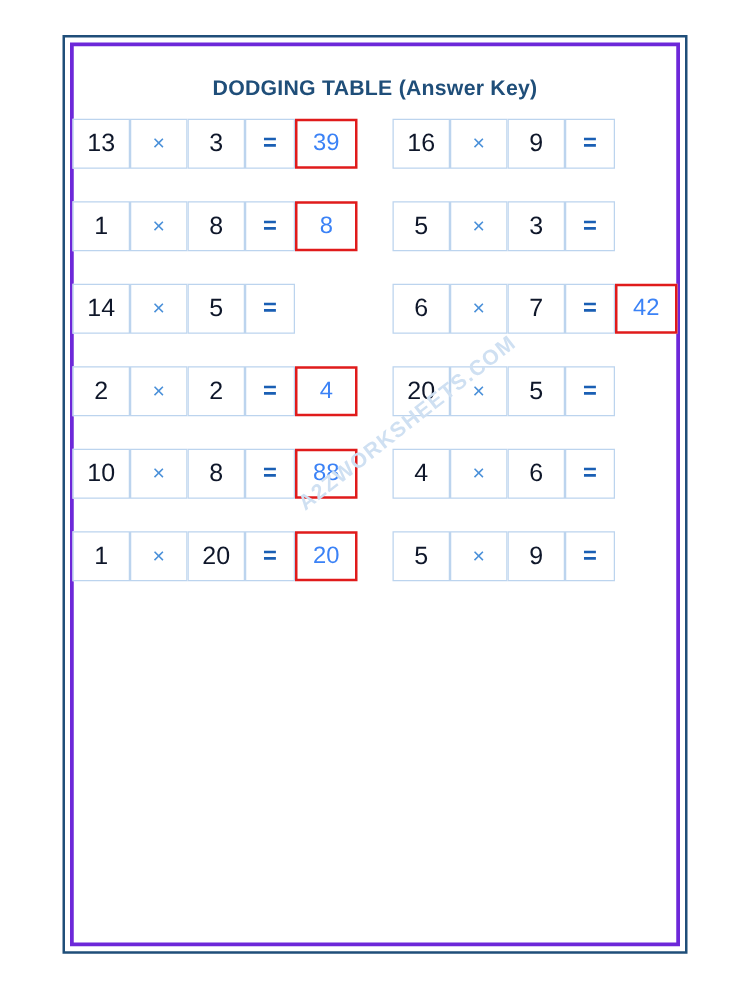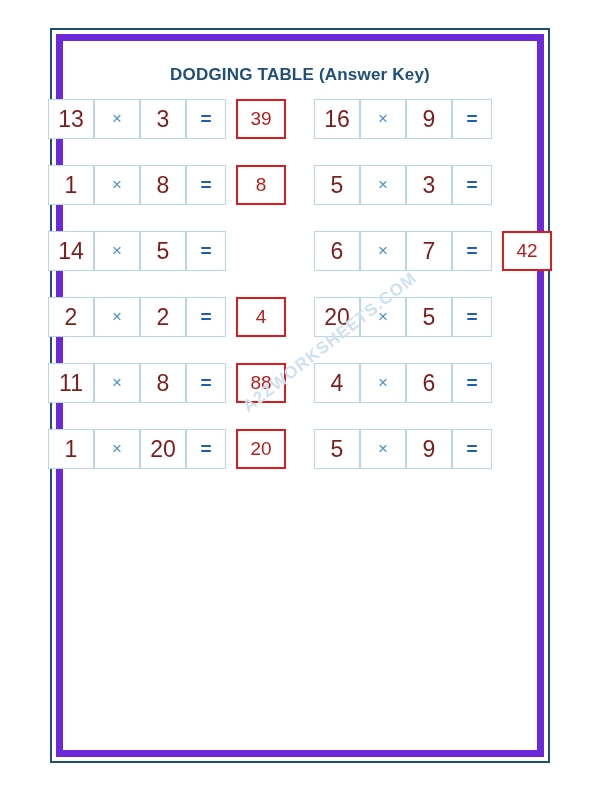--- a/index.html
+++ b/index.html
@@ -22,21 +22,21 @@
     box-sizing: border-box;
     border: 2px solid #1f4e79;
     background: #ffffff;
   }
   .page-inner {
     position: absolute;
     left: 4px;
     top: 4px;
     right: 4px;
     bottom: 4px;
-    border: 7px solid #6d28d9;
+    border: 3px solid #6d28d9;
     box-sizing: border-box;
     padding-left: 27px;
   }
   .title {
     position: absolute;
     left: 0;
     right: 0;
     top: 24px;
     text-align: center;
     color: #1f4e79;
@@ -62,45 +62,45 @@
     display: flex;
     align-items: center;
   }
   .cell {
     box-sizing: border-box;
     border: 1px solid #bcd4ee;
     height: 40px;
     display: flex;
     align-items: center;
     justify-content: center;
-    color: #7f1d1d;
-    font-size: 23px;
+    color: #0f172a;
+    font-size: 20px;
     background: #ffffff;
   }
   .cell.num {
     width: 46px;
   }
   .cell.op {
     width: 46px;
     color: #4a90d9;
     font-size: 17px;
   }
   .cell.eq {
     width: 40px;
     color: #1a5fb4;
     font-size: 19px;
     font-weight: bold;
   }
   .cell.answer {
     width: 50px;
     border: 2px solid #e01b1b;
-    color: #b91c1c;
+    color: #3b82f6;
     font-size: 19px;
     font-weight: normal;
-    margin-left: 10px;
+    margin-left: 0;
   }
   .watermark {
     position: absolute;
     left: 176px;
     top: 360px;
     color: #cfe0f2;
     font-size: 17px;
     font-weight: bold;
     letter-spacing: 1px;
     transform: rotate(-38deg);
@@ -141,21 +141,21 @@
           <div class="cell eq">=</div>
         </div>
         <div class="row">
           <div class="cell num">2</div>
           <div class="cell op">×</div>
           <div class="cell num">2</div>
           <div class="cell eq">=</div>
           <div class="cell answer">4</div>
         </div>
         <div class="row">
-          <div class="cell num">11</div>
+          <div class="cell num">10</div>
           <div class="cell op">×</div>
           <div class="cell num">8</div>
           <div class="cell eq">=</div>
           <div class="cell answer">88</div>
         </div>
         <div class="row">
           <div class="cell num">1</div>
           <div class="cell op">×</div>
           <div class="cell num">20</div>
           <div class="cell eq">=</div>

